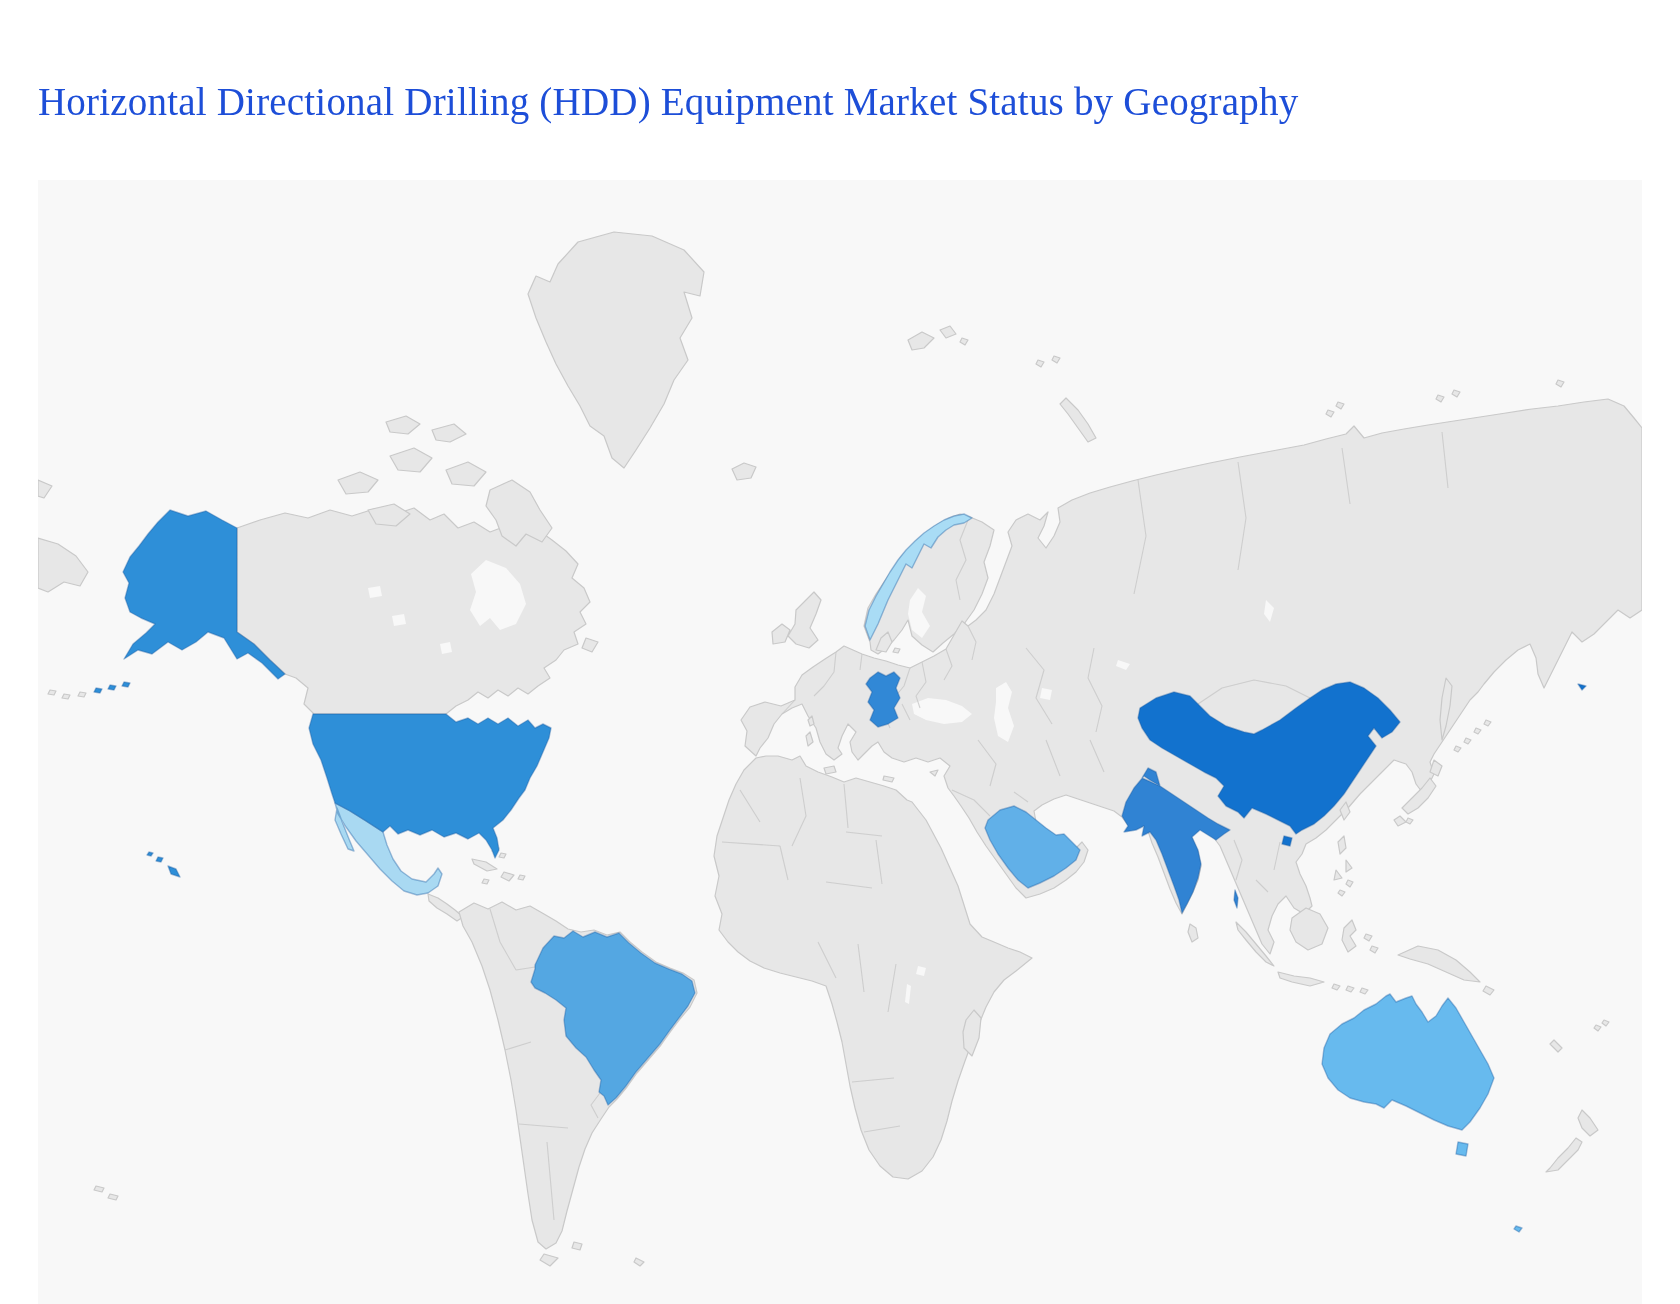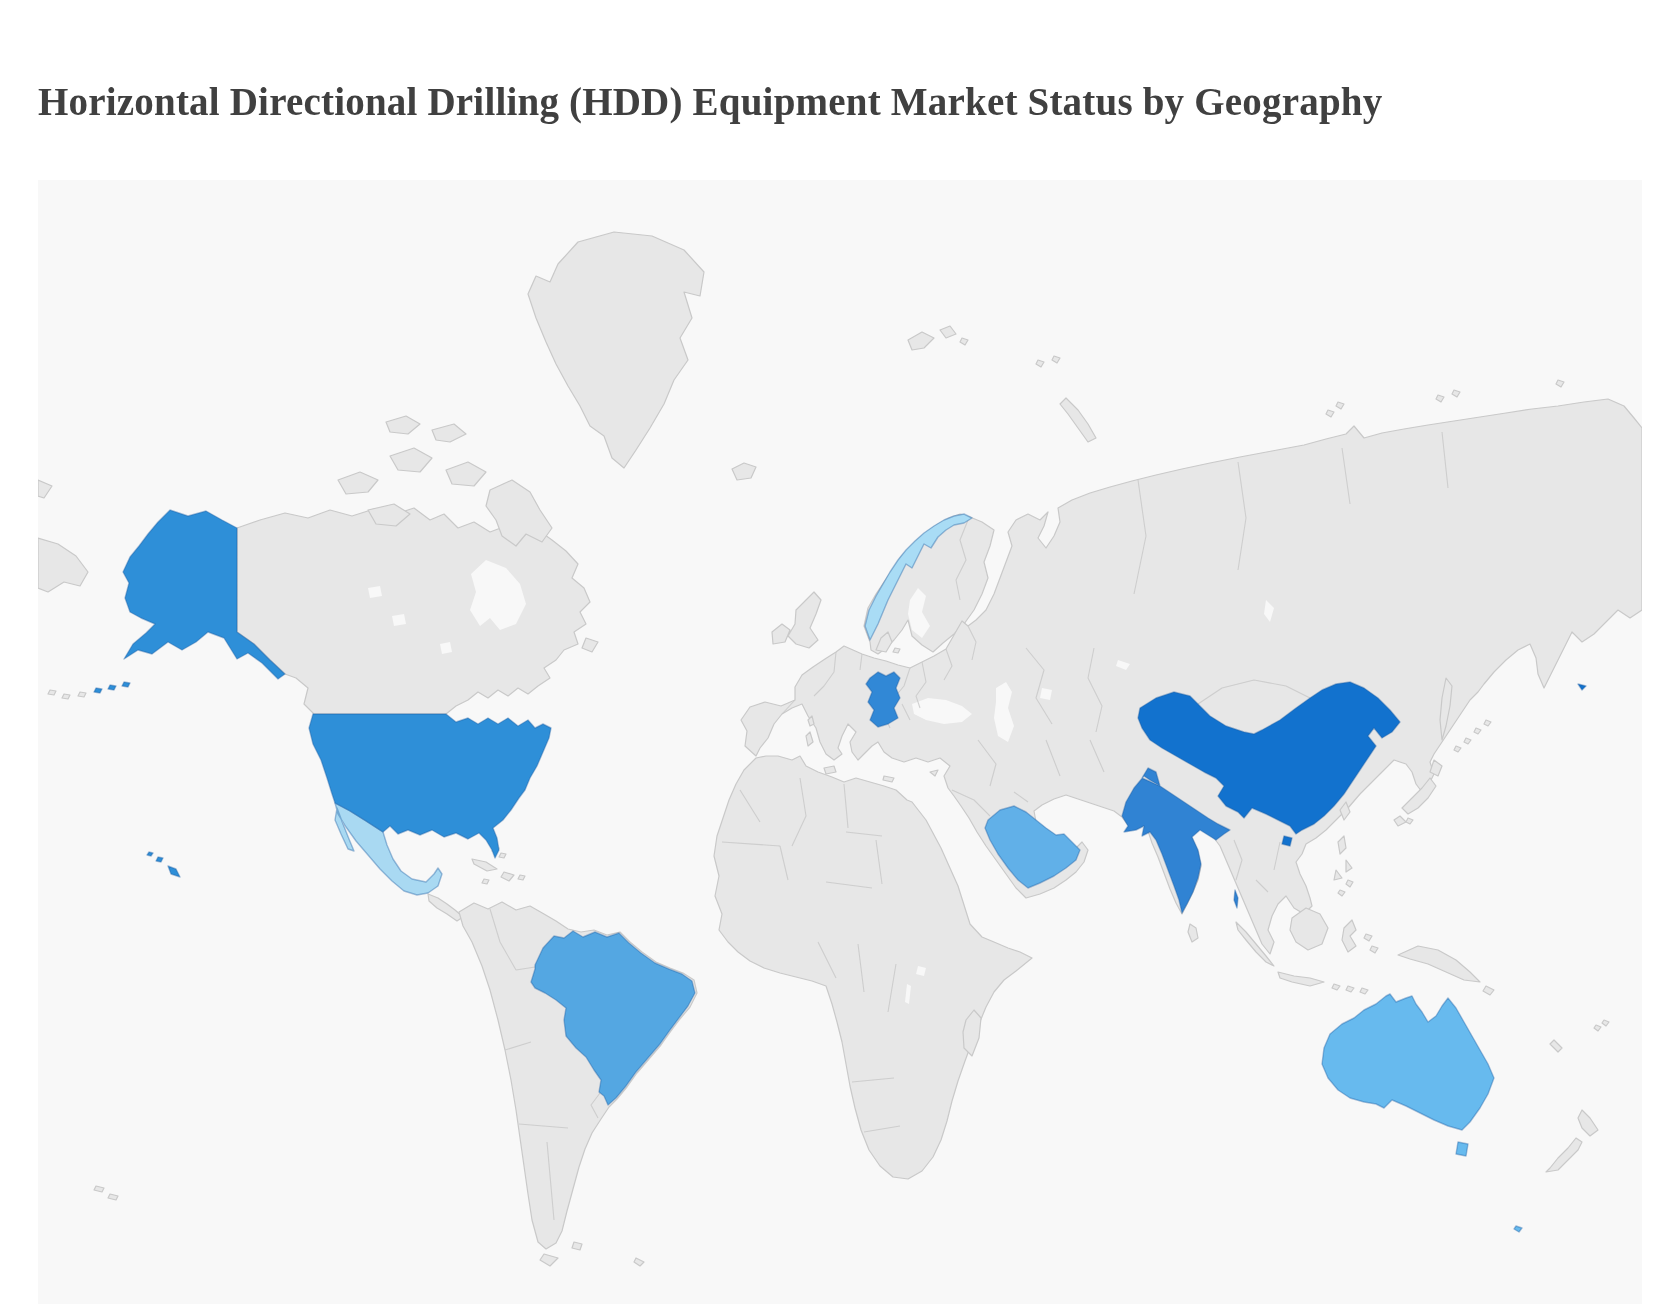--- a/index.html
+++ b/index.html
@@ -7,24 +7,24 @@
     width: 1680px; height: 1304px;
     position: relative;
     overflow: hidden;
     font-family: "Liberation Serif", "DejaVu Serif", serif;
   }
   .page-title {
     position: absolute;
     left: 38px; top: 80px;
     margin: 0;
     font-size: 39px;
-    font-weight: 700;
+    font-weight: 400;
     line-height: 1.15;
     letter-spacing: 0.2px;
-    color: #404040;
+    color: #1d4ed8;
     white-space: nowrap;
   }
   .map-panel {
     position: absolute;
     left: 38px; top: 180px;
     width: 1604px; height: 1124px;
   }
   .map-panel svg { display: block; width: 1604px; height: 1124px; }
   .land path {
     stroke: #c9c9c9;

